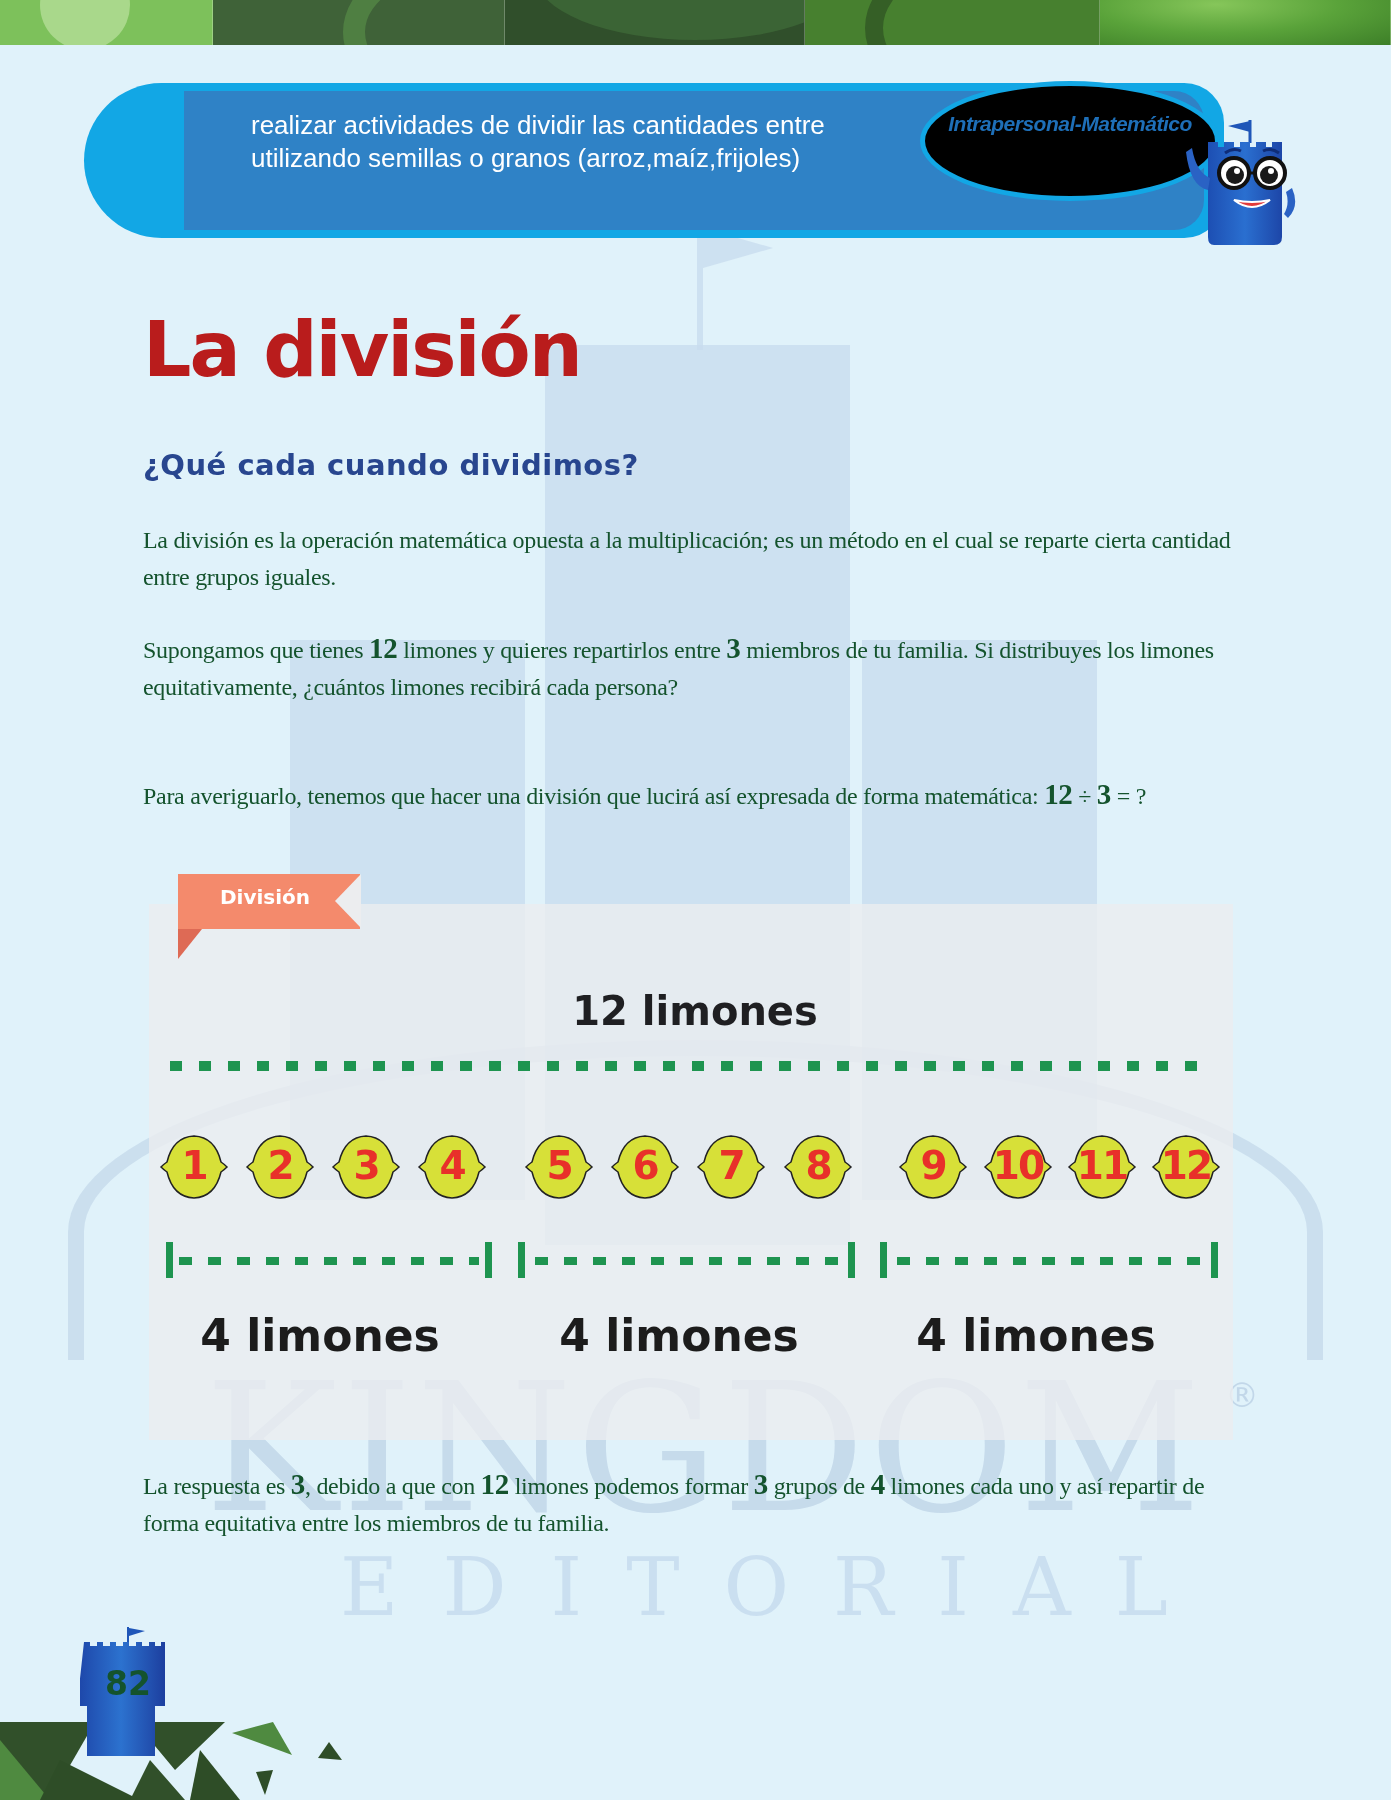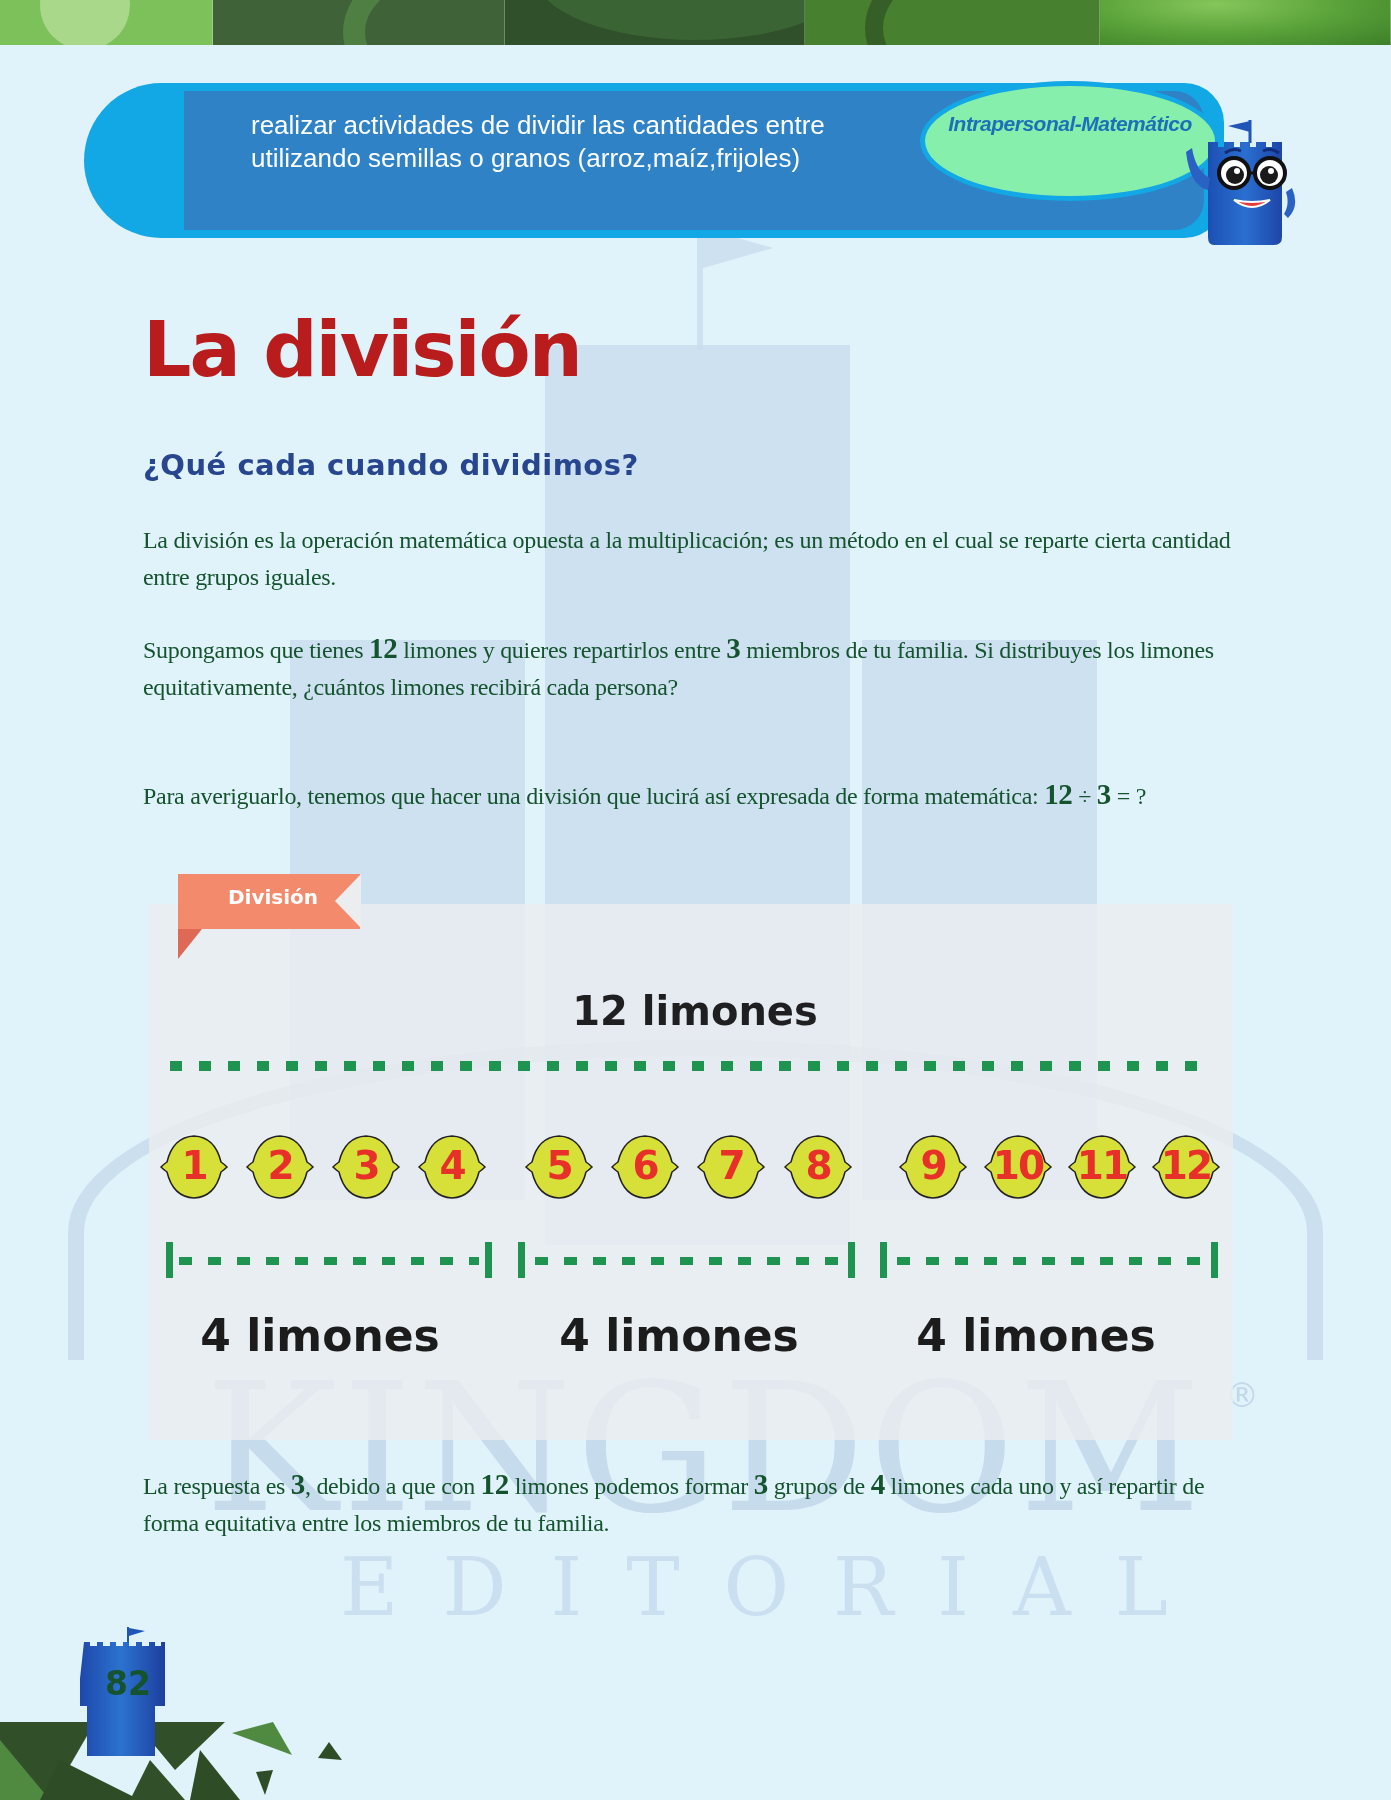--- a/index.html
+++ b/index.html
@@ -31,41 +31,41 @@
   .wm-kingdom { left: 160px; top: 1360px; width: 1090px; text-align: center; font-family: "DejaVu Serif", serif; font-size: 178px; letter-spacing: 4px; color: #c2d7e9; opacity: 0.85; line-height: 1; }
   .wm-reg { left: 1225px; top: 1375px; font-family: "DejaVu Sans", sans-serif; font-size: 34px; color: #c2d7e9; }
   .wm-editorial { left: 340px; top: 1548px; width: 720px; text-align: center; font-family: "DejaVu Serif", serif; font-size: 80px; letter-spacing: 44px; color: #cadff0; line-height: 1; }
 
   
   .banner { position: absolute; left: 84px; top: 83px; width: 1140px; height: 155px; background: #12a7e5; border-radius: 78px 40px 40px 78px; }
   .banner-body { position: absolute; left: 100px; top: 8px; right: 20px; bottom: 8px; background: #2f82c6; border-radius: 0 30px 30px 0; }
   .banner-circle { position: absolute; left: 6px; top: 6px; width: 144px; height: 143px; border-radius: 50%; background: #ffffff; display: flex; align-items: center; justify-content: center; flex-direction: column; z-index: 2; }
   .banner-circle span { font-family: "Liberation Sans", sans-serif; font-weight: bold; font-size: 14px; line-height: 19px; color: #1b1b1b; letter-spacing: 0.3px; text-align: center; }
   .banner-text { position: absolute; left: 167px; top: 26px; width: 680px; font-family: "Liberation Sans", sans-serif; font-size: 26px; line-height: 33px; color: #ffffff; z-index: 2; }
-  .banner-bubble { position: absolute; left: 836px; top: -2px; width: 300px; height: 120px; background: #86efac; border: 5px solid #12a7e5; border-radius: 50%; display: flex; align-items: center; justify-content: center; z-index: 3; padding-bottom: 34px; }
+  .banner-bubble { position: absolute; left: 836px; top: -2px; width: 300px; height: 120px; background: #000000; border: 5px solid #12a7e5; border-radius: 50%; display: flex; align-items: center; justify-content: center; z-index: 3; padding-bottom: 34px; }
   .banner-bubble span { font-family: "Liberation Sans", sans-serif; font-style: italic; font-weight: bold; font-size: 21px; color: #1e6fb8; letter-spacing: -0.5px; }
 
   .mascot { position: absolute; left: 1168px; top: 118px; width: 130px; height: 145px; z-index: 4; }
 
   
   .title { position: absolute; left: 143px; top: 312px; font-family: "DejaVu Sans", sans-serif; font-weight: bold; font-size: 76px; letter-spacing: -2px; color: #b91c1c; line-height: 1; }
   .subtitle { position: absolute; left: 143px; top: 448px; font-family: "DejaVu Sans", sans-serif; font-weight: bold; font-size: 29px; color: #28468f; letter-spacing: 0.5px; }
   .para { position: absolute; left: 143px; width: 1100px; font-family: Liberation Serif, serif; font-size: 24px; line-height: 37px; color: #14532d; letter-spacing: -0.3px; }
   .para b { font-size: 29px; font-weight: bold; }
   .p1 { top: 522px; }
   .p2 { top: 630px; }
   .p3 { top: 776px; }
   .p4 { top: 1466px; }
 
   
   .panel { position: absolute; left: 149px; top: 904px; width: 1084px; height: 536px; background: rgba(236,237,239,0.78); }
   .ribbon { position: absolute; left: 178px; top: 874px; width: 182px; height: 55px; background: #f48a6c; z-index: 3; }
   .ribbon::after { content: ""; position: absolute; right: -1px; top: 0; width: 0; height: 0; border-top: 27.5px solid transparent; border-bottom: 27.5px solid transparent; border-right: 26px solid rgba(236,237,239,1); }
   .ribbon-fold { position: absolute; left: 178px; top: 929px; width: 0; height: 0; border-left: 24px solid #de6a55; border-bottom: 30px solid transparent; z-index: 3; }
-  .ribbon-label { position: absolute; left: 220px; top: 885px; font-family: "DejaVu Sans", sans-serif; font-weight: bold; font-size: 20px; color: #ffffff; z-index: 4; margin-left: 8px; }
+  .ribbon-label { position: absolute; left: 220px; top: 885px; font-family: "DejaVu Sans", sans-serif; font-weight: bold; font-size: 20px; color: #ffffff; z-index: 4; }
 
   .total-label { position: absolute; left: 540px; top: 988px; width: 310px; text-align: center; font-family: "DejaVu Sans", sans-serif; font-weight: bold; font-size: 40px; color: #1f1f22; z-index: 3; }
   .dash-top { position: absolute; left: 170px; top: 1061px; width: 1040px; height: 10px; background: repeating-linear-gradient(to right, #1e9450 0 12px, transparent 12px 29px); z-index: 3; }
 
   .lemons { position: absolute; left: 0; top: 1134px; width: 1391px; height: 66px; z-index: 3; }
   .lemon { position: absolute; top: 0; width: 74px; height: 66px; }
   .lemon svg { position: absolute; left: 0; top: 0; }
   .lemon span { position: absolute; left: 0; top: 9px; width: 74px; text-align: center; font-family: "DejaVu Sans", sans-serif; font-weight: bold; font-size: 39px; color: #e8302a; letter-spacing: -2px; line-height: 46px; }
 
   .bracket { position: absolute; top: 1242px; height: 36px; z-index: 3; }

